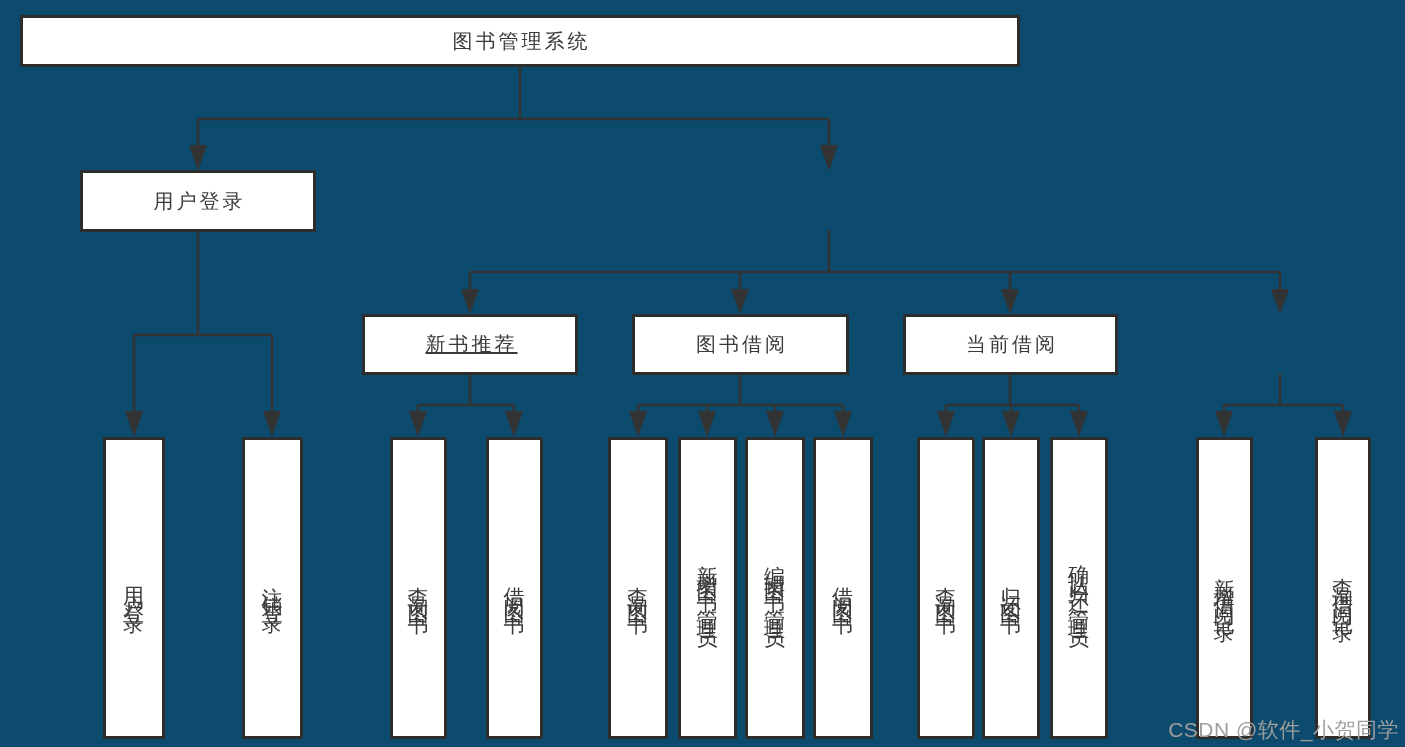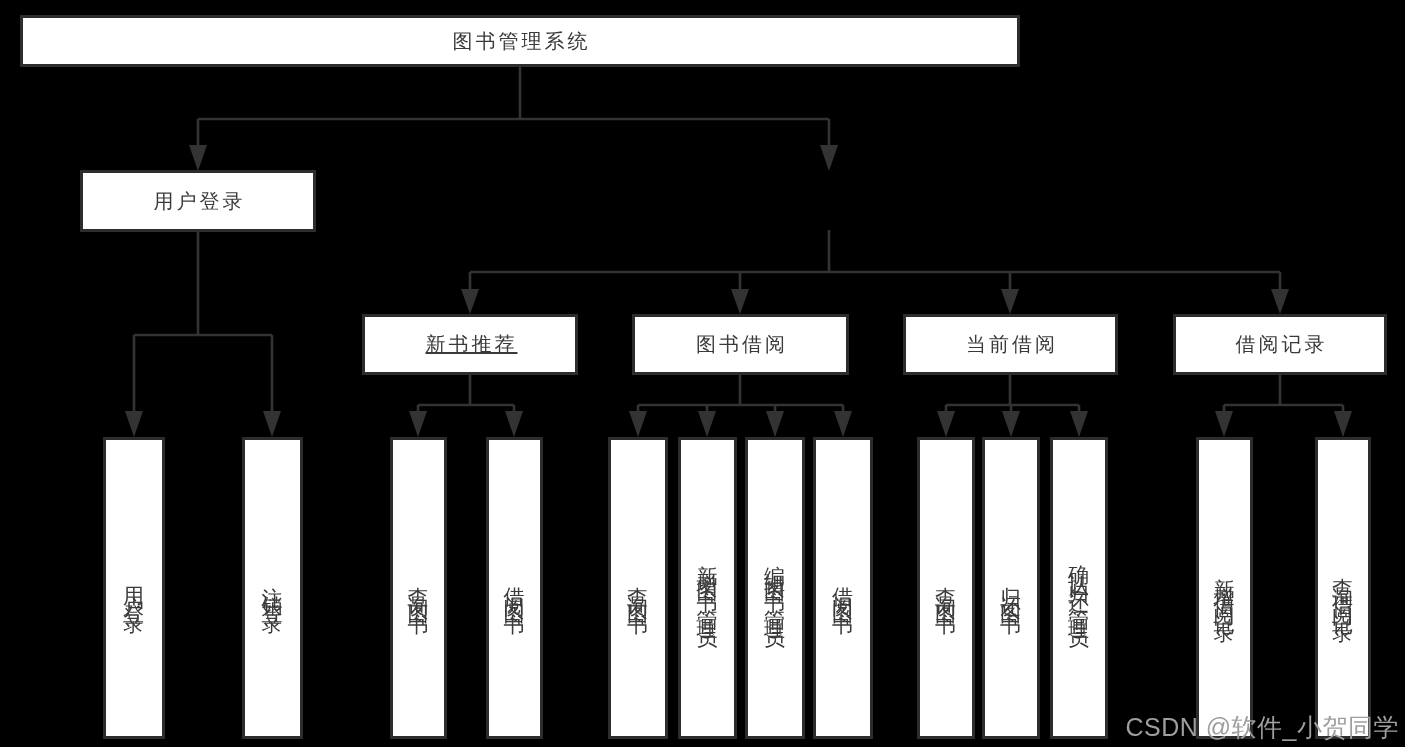--- a/index.html
+++ b/index.html
@@ -1,17 +1,17 @@
 <!DOCTYPE html>
 <html><head>
 <meta charset="utf-8">
 <style>
   html,body { margin:0; padding:0; background:#ffffff; }
   .canvas {
-    position:relative; width:1405px; height:747px; background:#000000;
+    position:relative; width:1405px; height:747px; background:#0c4a6e;
     font-family:"Liberation Sans","DejaVu Sans",sans-serif; overflow:hidden;
   }
   svg.edges { position:absolute; left:0; top:0; width:1405px; height:747px; }
 
   .node {
     position:absolute; box-sizing:border-box; background:#ffffff;
     border:3px solid #2d2d2d; display:flex; align-items:center; justify-content:center;
     color:#3a3a3a; z-index:2;
   }
   .hlabel { font-size:20px; letter-spacing:3px; text-indent:3px; white-space:nowrap; }
@@ -41,21 +41,21 @@
   #l-bb-edit   { left:745px;  width:60px; }
   #l-bb-borrow { left:813px;  width:60px; }
   #l-cb-query  { left:917px;  width:58px; }
   #l-cb-return { left:982px;  width:58px; }
   #l-cb-confirm{ left:1050px; width:58px; }
   #l-br-add    { left:1196px; width:57px; }
   #l-br-query  { left:1315px; width:56px; }
 
   .watermark {
     position:absolute; right:6px; bottom:3px; z-index:5;
-    color:#9e9e9e; font-size:25px; letter-spacing:0.5px; white-space:nowrap;
+    color:#9e9e9e; font-size:21px; letter-spacing:0.5px; white-space:nowrap;
   }
 </style>
 </head>
 <body>
 
 <div class="canvas">
 
   <svg class="edges" viewBox="0 0 1405 747" fill="none">
     <g stroke="#333333" stroke-width="2.6">
       <path d="M520 66 V119 M198 119 H829 M198 119 V146 M829 119 V146"></path>
@@ -109,23 +109,20 @@
 
   <div class="node" id="n-new-book">
     <span class="hlabel">新书推荐</span>
   </div>
   <div class="node" id="n-borrow">
     <span class="hlabel">图书借阅</span>
   </div>
   <div class="node" id="n-current">
     <span class="hlabel">当前借阅</span>
   </div>
-  <div class="node" id="n-records">
-    <span class="hlabel">借阅记录</span>
-  </div>
 
   <div class="node leaf" id="l-user-login">
     <span class="vlabel">用户登录</span>
   </div>
   <div class="node leaf" id="l-logout">
     <span class="vlabel">注销登录</span>
   </div>
 
   <div class="node leaf" id="l-nb-query">
     <span class="vlabel">查询图书</span>

